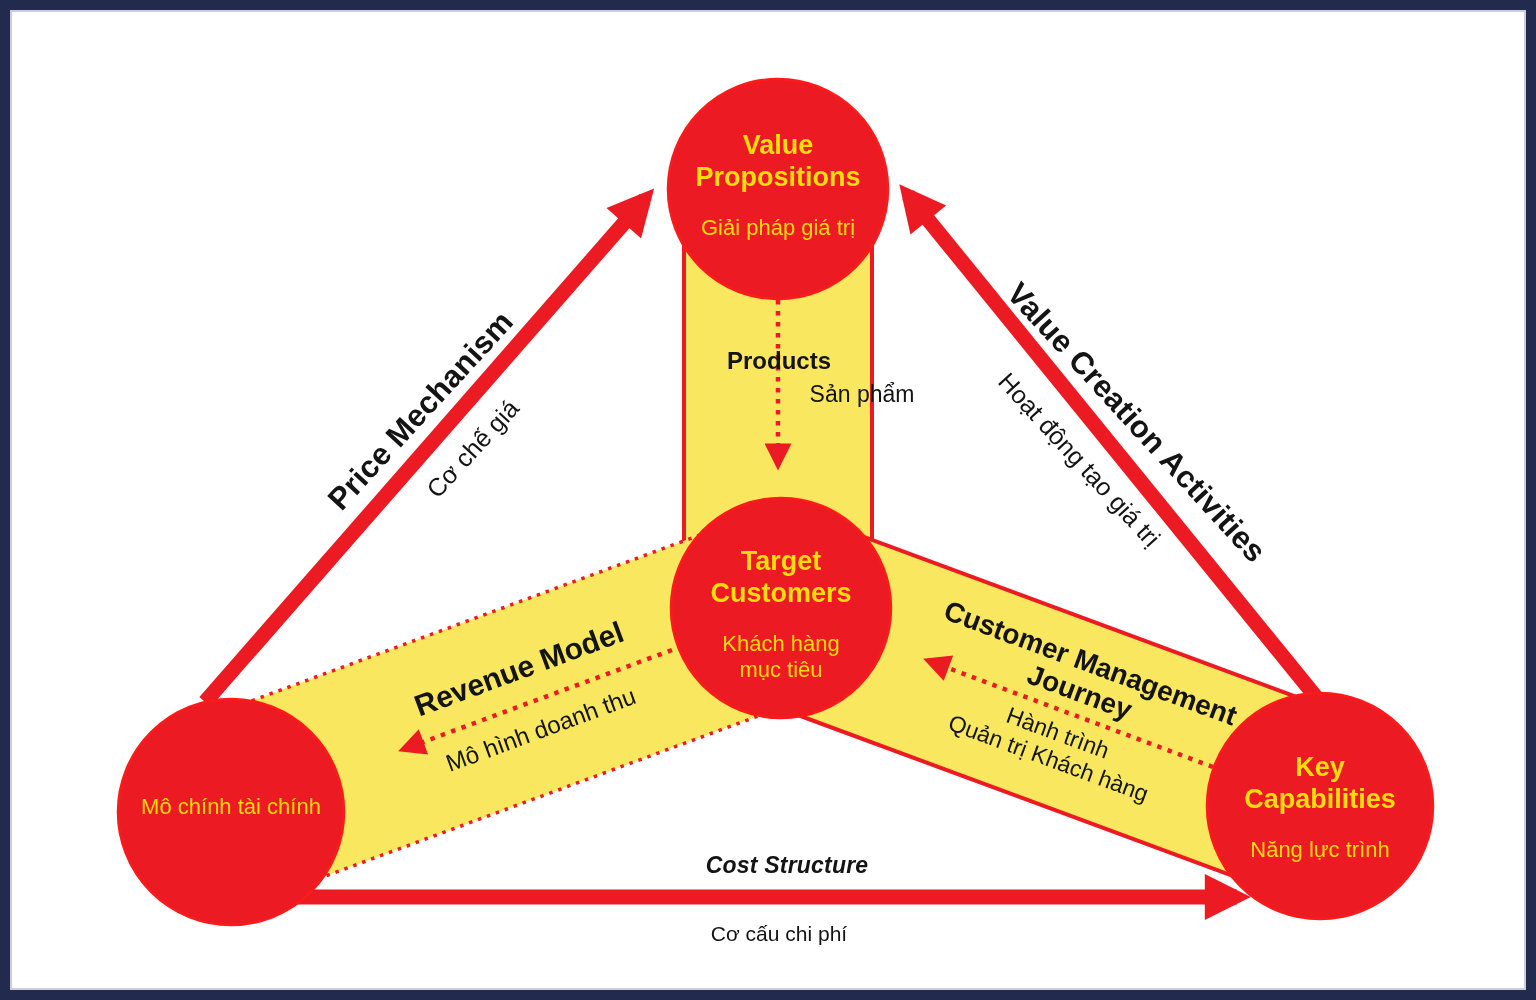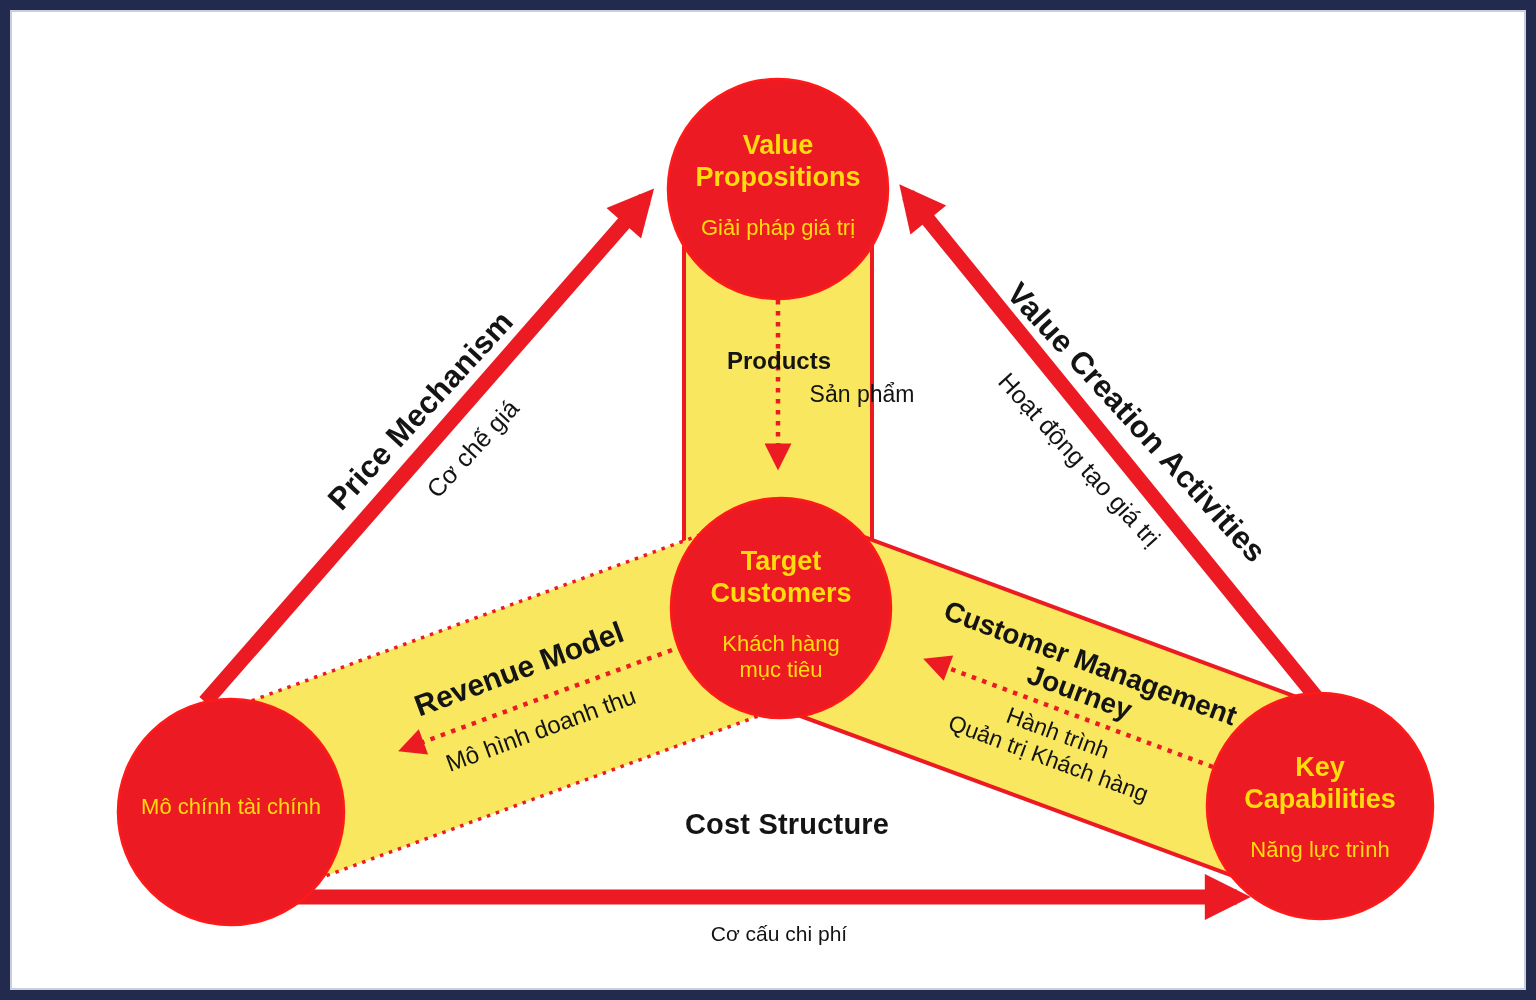--- a/index.html
+++ b/index.html
@@ -107,15 +107,15 @@
 Journey</div>
   <div class="lbl band-s" style="left:1053px;top:746px;transform:translate(-50%,-50%) rotate(20.3deg);">Hành trình
 Quản trị Khách hàng</div>
 
   <div class="lbl b" style="left:421px;top:411px;transform:translate(-50%,-50%) rotate(-47.5deg);font-size:31px;">Price Mechanism</div>
   <div class="lbl sub" style="left:473px;top:449px;transform:translate(-50%,-50%) rotate(-47.5deg);font-size:25px;">Cơ chế giá</div>
 
   <div class="lbl b" style="left:1136px;top:423px;transform:translate(-50%,-50%) rotate(47.5deg);font-size:31px;">Value Creation Activities</div>
   <div class="lbl sub" style="left:1079px;top:460px;transform:translate(-50%,-50%) rotate(47.5deg);font-size:25px;">Hoạt động tạo giá trị</div>
 
-  <div class="lbl b" style="left:787px;top:824px;transform:translate(-50%,-50%);font-size:29px;">Cost Structure</div>
+  <div class="lbl b" style="left:787px;top:866px;transform:translate(-50%,-50%);font-size:23px;font-style:italic;">Cost Structure</div>
   <div class="lbl sub" style="left:779px;top:934px;transform:translate(-50%,-50%);font-size:21px;">Cơ cấu chi phí</div>
 </div>
 
 </body></html>

